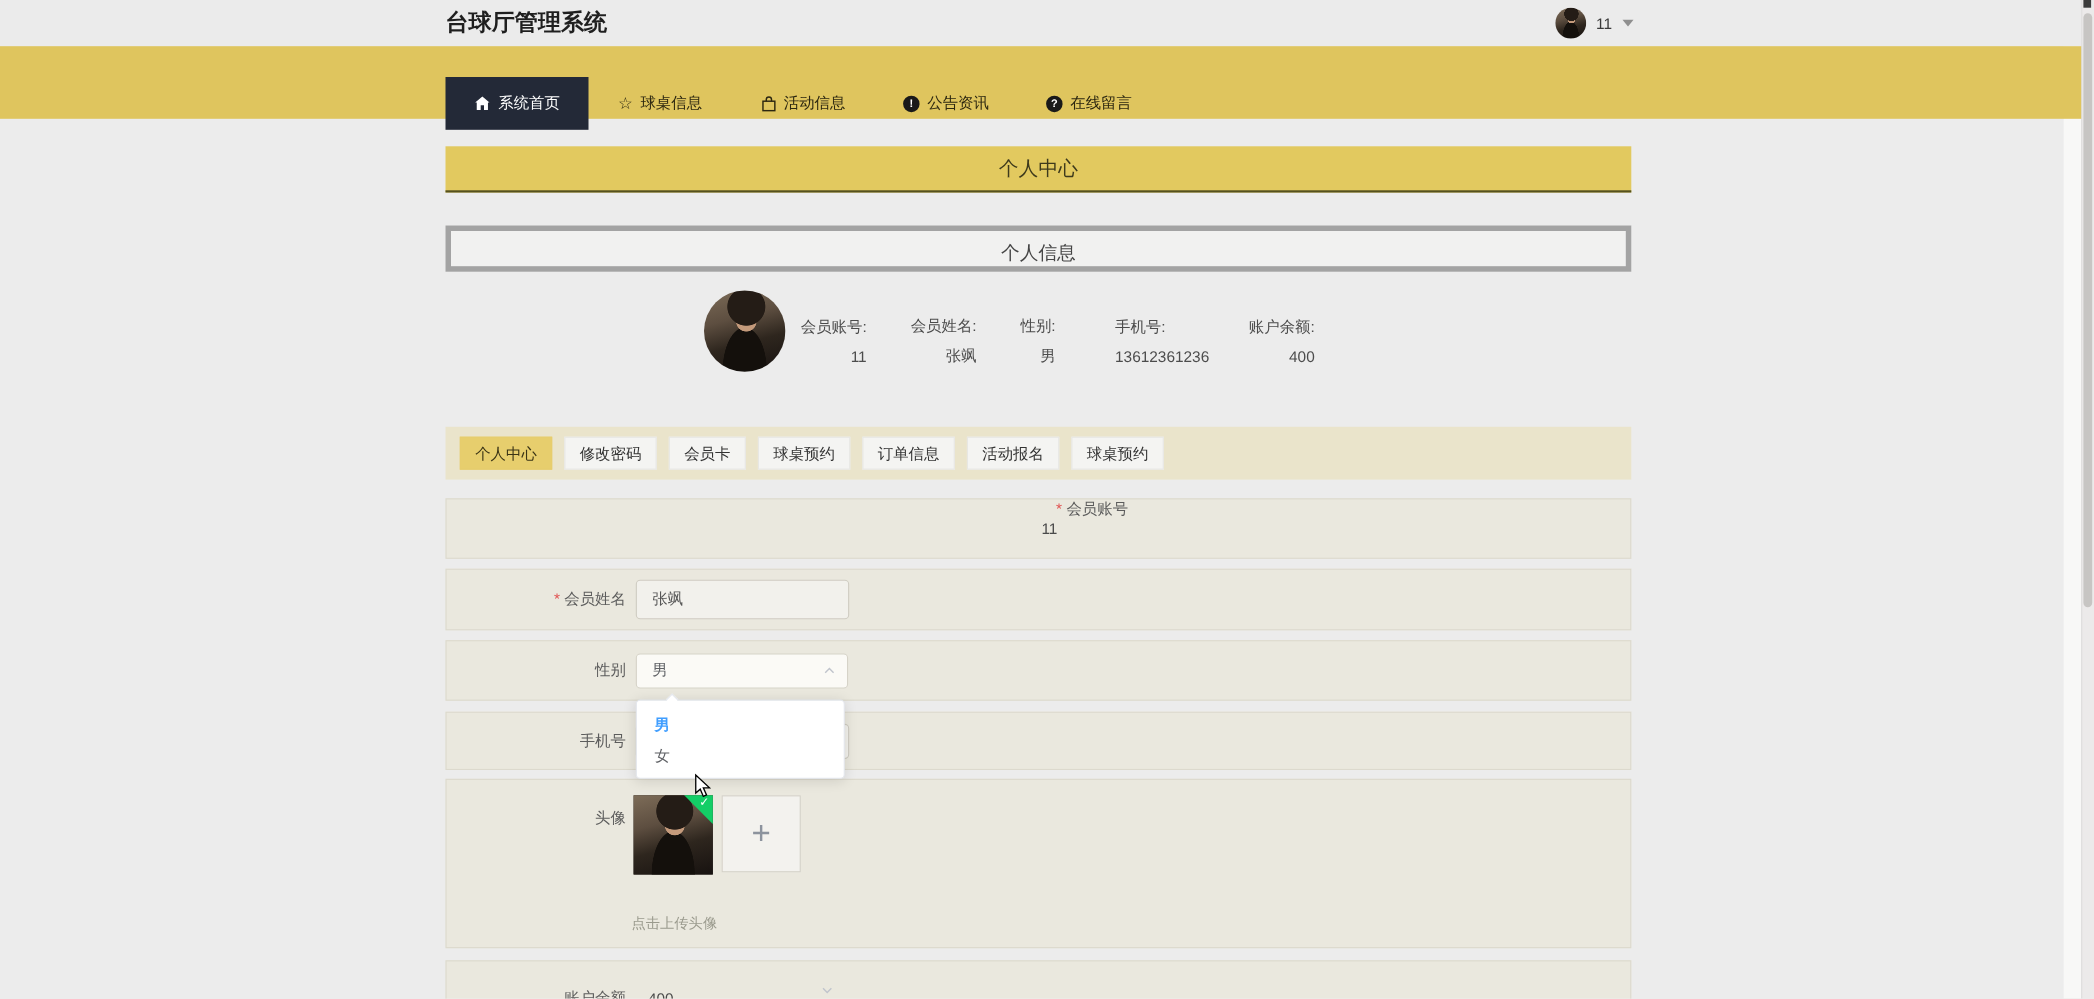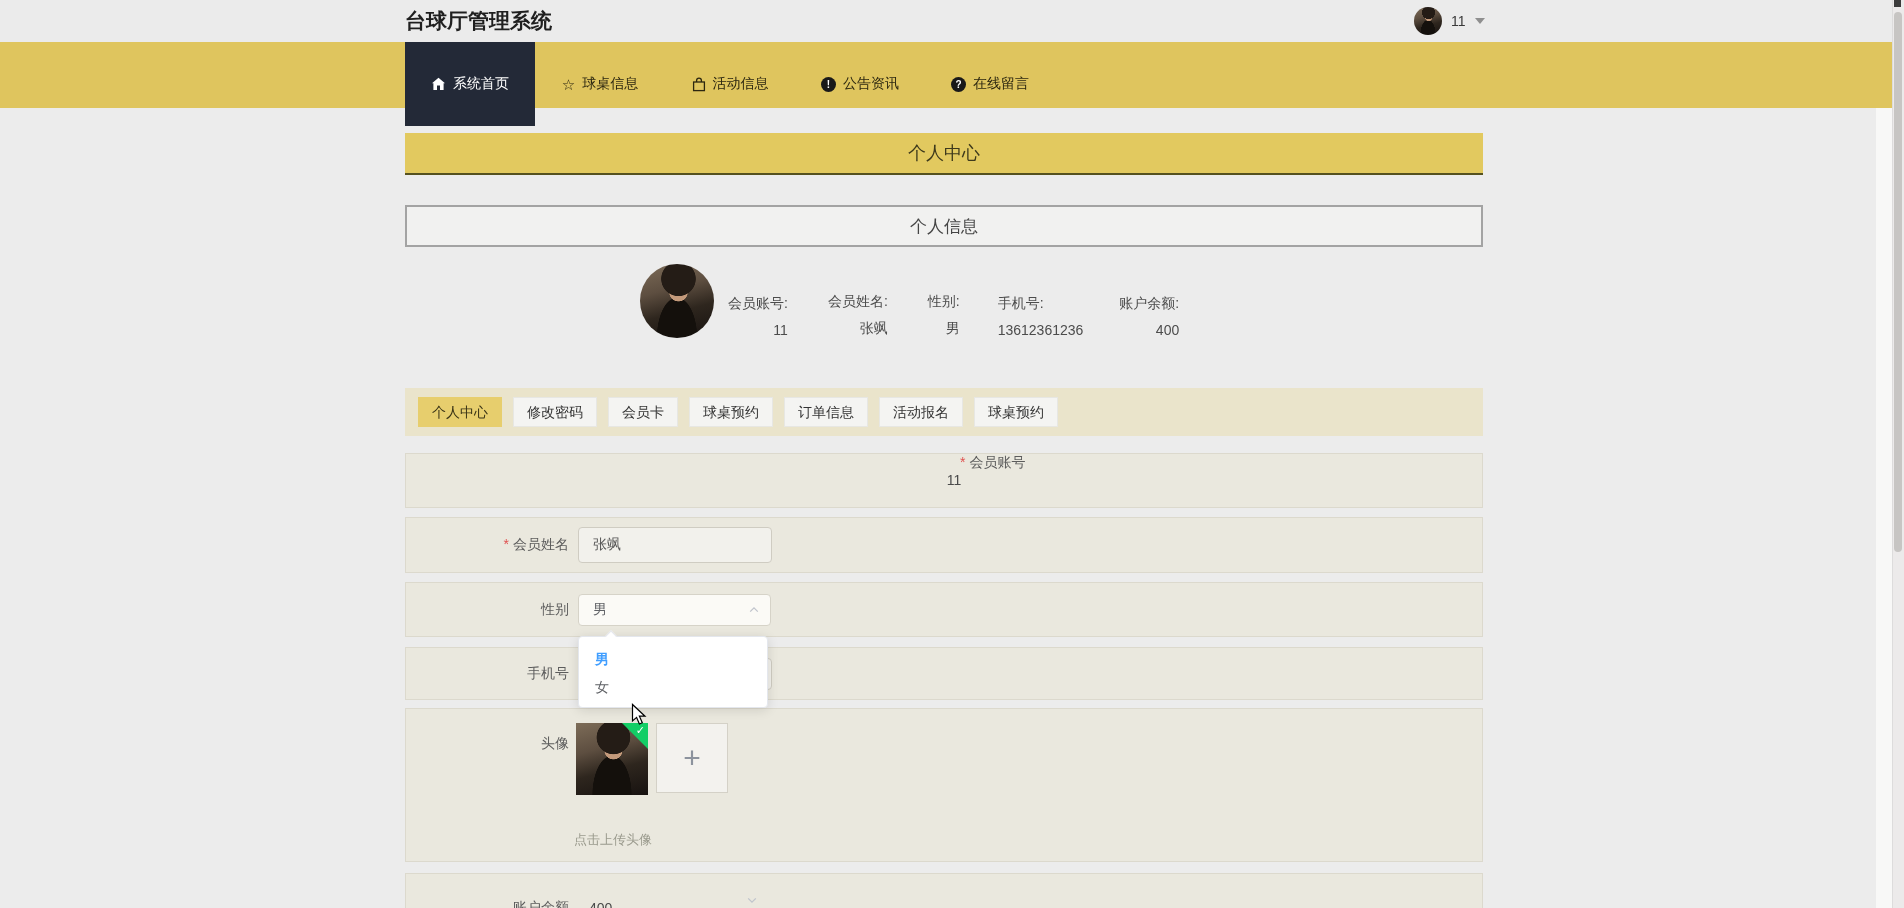--- a/index.html
+++ b/index.html
@@ -27,37 +27,37 @@
     background-image:
       radial-gradient(circle at 52% 20%, #241c16 0%, #241c16 24%, rgba(36,28,22,0) 25%),
       radial-gradient(circle at 52% 38%, #c49a7b 0%, #c49a7b 15%, rgba(196,154,123,0) 16%),
       radial-gradient(ellipse at 50% 100%, #14100c 0%, #14100c 38%, rgba(20,16,12,0) 39%),
       linear-gradient(165deg, #7d6c58 0%, #5d4e40 35%, #2e261e 62%, #171210 100%);
   }
 
   
   .navbar { position:absolute; left:0; top:42px; width:1892px; height:66px; background:#dfc55e; }
   .nav-inner { position:absolute; left:405px; top:0; height:66px; display:flex; }
-  .nav-item { width:130px; height:84px; display:flex; align-items:center; justify-content:center; gap:7px; font-size:14px; color:#2c2710; cursor:pointer; }
+  .nav-item { width:130px; height:48px; display:flex; align-items:center; justify-content:center; gap:7px; font-size:14px; color:#2c2710; cursor:pointer;margin-top:28px; }
   .nav-item.active { background:#232937; color:#ffffff; }
   .star-ic { font-size:15px; line-height:1; color:#2c2710; }
   .circle-ic { width:15px; height:15px; border-radius:50%; background:#191919; color:#fff; font-size:10px; font-weight:bold; text-align:center; line-height:15px; flex:none; }
 
   
   .banner { position:absolute; left:405px; top:133px; width:1078px; height:42px; background:#e2c95f; border-bottom:2px solid #55511f; text-align:center; line-height:40px; font-size:18px; color:#3e3a1c; }
 
   
-  .card-head { position:absolute; left:405px; top:205px; width:1078px; height:42px; background:#f1f1f0; border:2px solid #a3a3a3; text-align:center; line-height:40px; font-size:17px; color:#454545; }
-  .profile-row { position:absolute; left:405px; top:258px; width:1078px; display:flex; align-items:flex-end; }
+  .card-head { position:absolute; left:405px; top:205px; width:1078px; height:42px; background:#f1f1f0; border:5px solid #a3a3a3; text-align:center; line-height:40px; font-size:17px; color:#454545; }
+  .profile-row { position:absolute; left:405px; top:258px; width:1078px; display:flex; align-items:center; }
   .avatar-lg { margin-left:235px; margin-top:6px; width:74px; height:74px; border-radius:50%; flex:none; }
   .pgroup { margin-top:25px; }
   .pgroup .plabel { font-size:14px; color:#4c4c4c; }
   .pgroup .pvalue { margin-top:9px; font-size:14px; color:#4c4c4c; text-align:right; }
   .g1 { margin-left:14px; } .g2 { margin-left:40px; } .g3 { margin-left:40px; }
-  .g4 { margin-left:38px; } .g5 { margin-left:36px; }
+  .g4 { margin-left:54px; } .g5 { margin-left:36px; }
 
   
   .tabbar { position:absolute; left:405px; top:388px; width:1078px; height:48px; background:#eae4cb; display:flex; gap:11px; padding:9px 0 0 13px; }
   .tab { height:30px; line-height:28px; padding:0 13px; background:#f4f4f2; border:1px solid #e7e7e3; font-size:14px; color:#333; cursor:pointer; }
   .tab.active { background:#e7ce6d; border-color:#e7ce6d; color:#3a3416; }
 
   
   .frow { position:absolute; left:405px; width:1078px; background:#eae8de; border:1px solid #dcd9cd; display:flex; align-items:center; }
   .flabel { width:163px; text-align:right; font-size:14px; color:#5c5c5c; flex:none; }
   .req { color:#e0504f; margin-right:4px; font-size:14px; }

